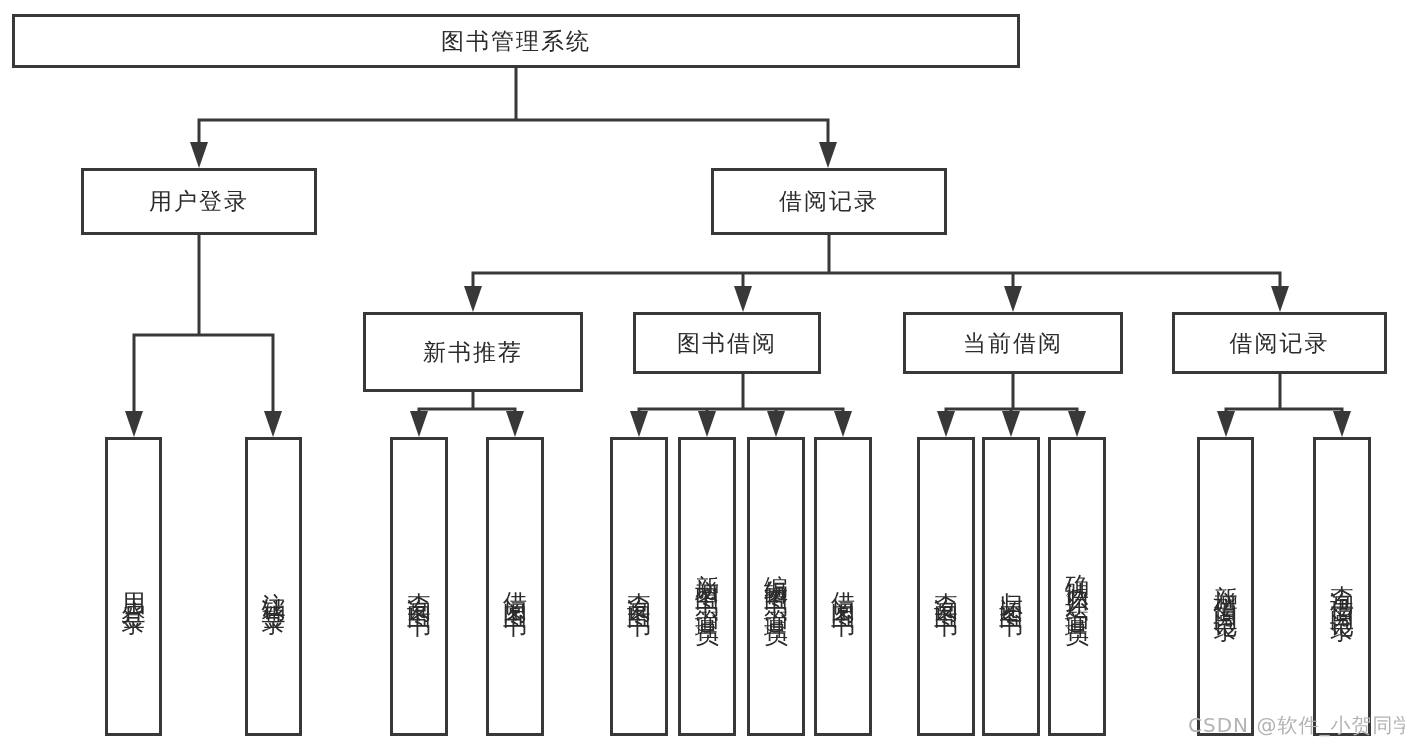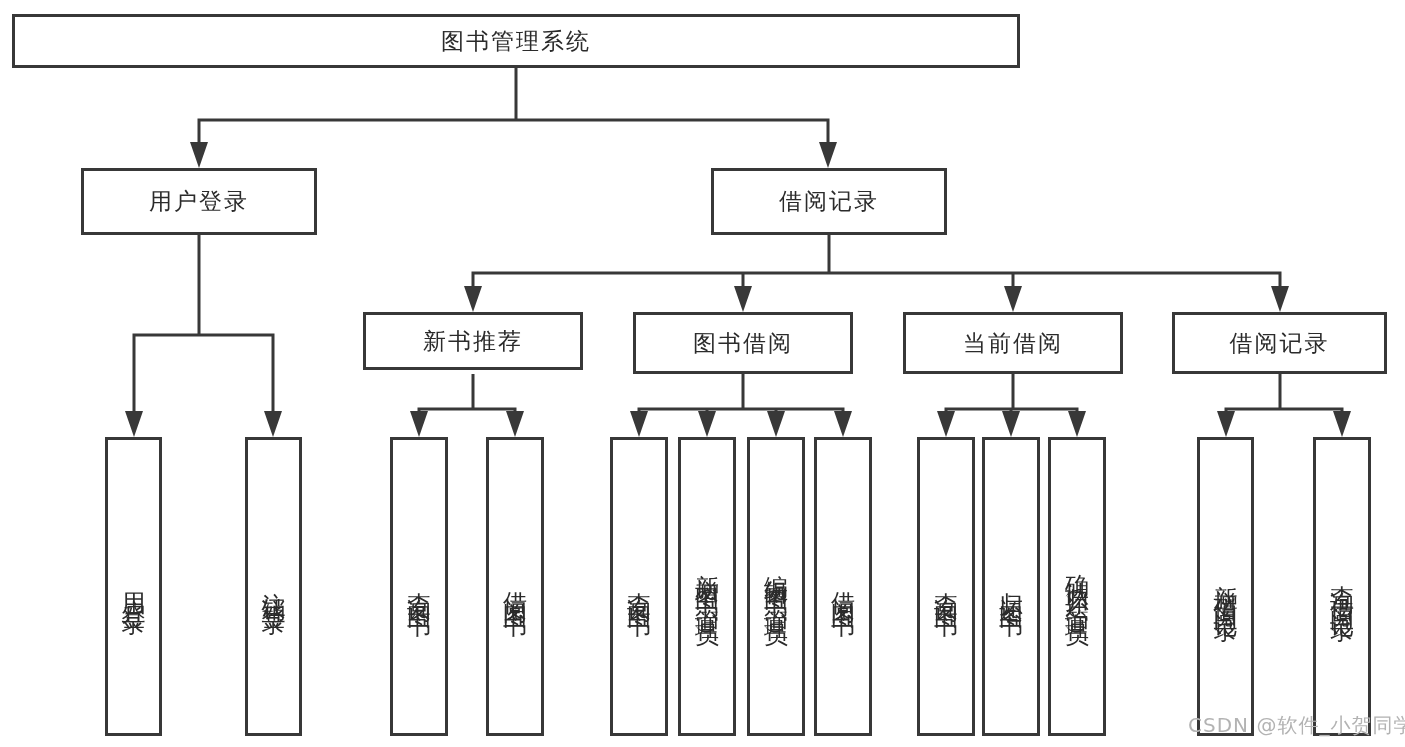--- a/index.html
+++ b/index.html
@@ -91,24 +91,24 @@
   <div id="nodes-layer">
       <div class="node h" style="left: 12px; top: 14px; width: 1008px; height: 54px; border-color: rgb(56, 56, 56); background: rgb(255, 255, 255); color: rgb(43, 43, 43);">
         <span>图书管理系统</span>
       </div>
       <div class="node h" style="left: 81px; top: 168px; width: 236px; height: 67px; border-color: rgb(56, 56, 56); background: rgb(255, 255, 255); color: rgb(43, 43, 43);">
         <span>用户登录</span>
       </div>
       <div class="node h" style="left: 711px; top: 168px; width: 236px; height: 67px; border-color: rgb(56, 56, 56); background: rgb(255, 255, 255); color: rgb(43, 43, 43);">
         <span>借阅记录</span>
       </div>
-      <div class="node h" style="left: 363px; top: 312px; width: 220px; height: 58px; border-color: rgb(56, 56, 56); background: rgb(255, 255, 255); color: rgb(43, 43, 43);">
+      <div class="node h" style="left: 363px; top: 312px; width: 220px; height: 80px; border-color: rgb(56, 56, 56); background: rgb(255, 255, 255); color: rgb(43, 43, 43);">
         <span>新书推荐</span>
       </div>
-      <div class="node h" style="left: 633px; top: 312px; width: 220px; height: 62px; border-color: rgb(56, 56, 56); background: rgb(255, 255, 255); color: rgb(43, 43, 43);">
+      <div class="node h" style="left: 633px; top: 312px; width: 188px; height: 62px; border-color: rgb(56, 56, 56); background: rgb(255, 255, 255); color: rgb(43, 43, 43);">
         <span>图书借阅</span>
       </div>
       <div class="node h" style="left: 1172px; top: 312px; width: 215px; height: 62px; border-color: rgb(56, 56, 56); background: rgb(255, 255, 255); color: rgb(43, 43, 43);">
         <span>借阅记录</span>
       </div>
       <div class="node h" style="left: 903px; top: 312px; width: 220px; height: 62px; border-color: rgb(56, 56, 56); background: rgb(255, 255, 255); color: rgb(43, 43, 43);">
         <span>当前借阅</span>
       </div>
       <div class="node v" style="left: 105px; top: 437px; width: 57px; height: 299px; border-color: rgb(56, 56, 56); background: rgb(255, 255, 255); color: rgb(43, 43, 43);">
         <span>用户登录</span>

